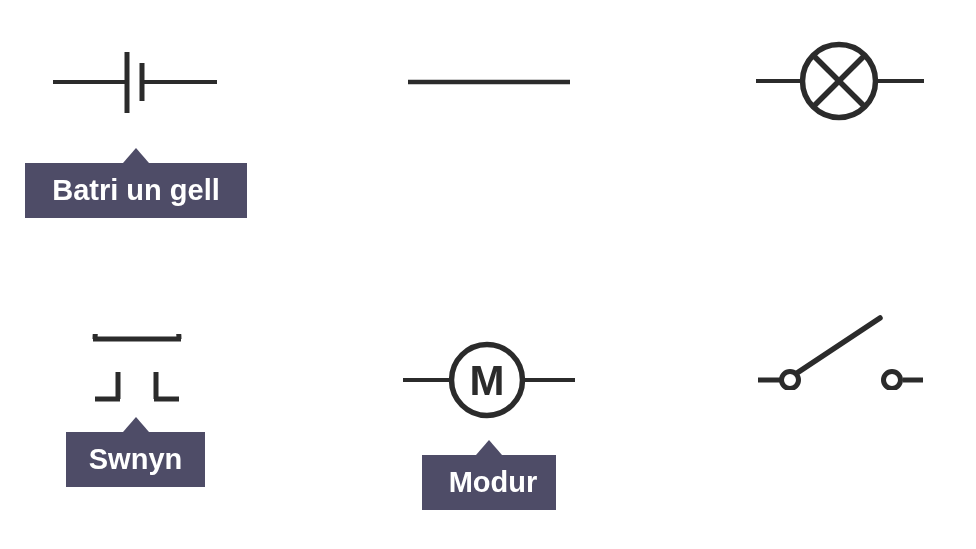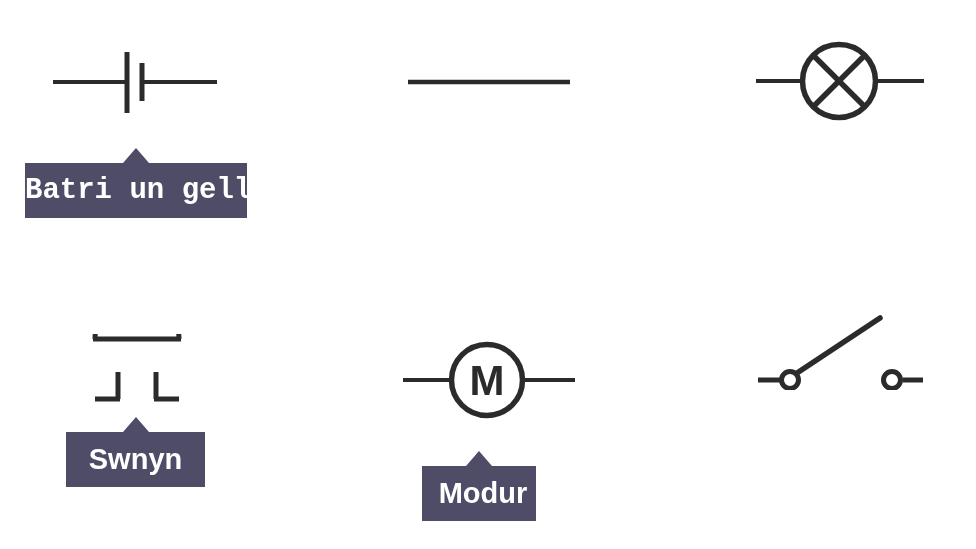--- a/index.html
+++ b/index.html
@@ -39,25 +39,25 @@
   }
   .label::before{
     content:"";
     position:absolute;
     top:-15px;left:50%;margin-left:-13px;
     width:0;height:0;
     border-left:13px solid transparent;
     border-right:13px solid transparent;
     border-bottom:15px solid var(--label-bg);
   }
-  .label-battery{left:25px;top:163px;width:222px;font-family:Liberation Mono, monospace;}
+  .label-battery{left:25px;top:163px;width:222px;}
   .label-wire{left:413px;top:163px;width:152px;}
   .label-bulb{left:785px;top:163px;width:111px;}
   .label-buzzer{left:66px;top:432px;width:139px;}
-  .label-motor{left:422px;top:466px;width:114px;padding-left:8px;}
+  .label-motor{left:422px;top:455px;width:134px;padding-left:8px;}
   .label-switch{left:770px;top:455px;width:140px;}
 </style>
 </head>
 <body>
 
 <div class="stage">
 
   <svg class="sym sym-battery" width="176" height="74" viewBox="0 0 176 74">
     <line x1="7" y1="37" x2="82" y2="37" stroke-width="4"></line>
     <line x1="81" y1="7" x2="81" y2="68" stroke-width="5"></line>

